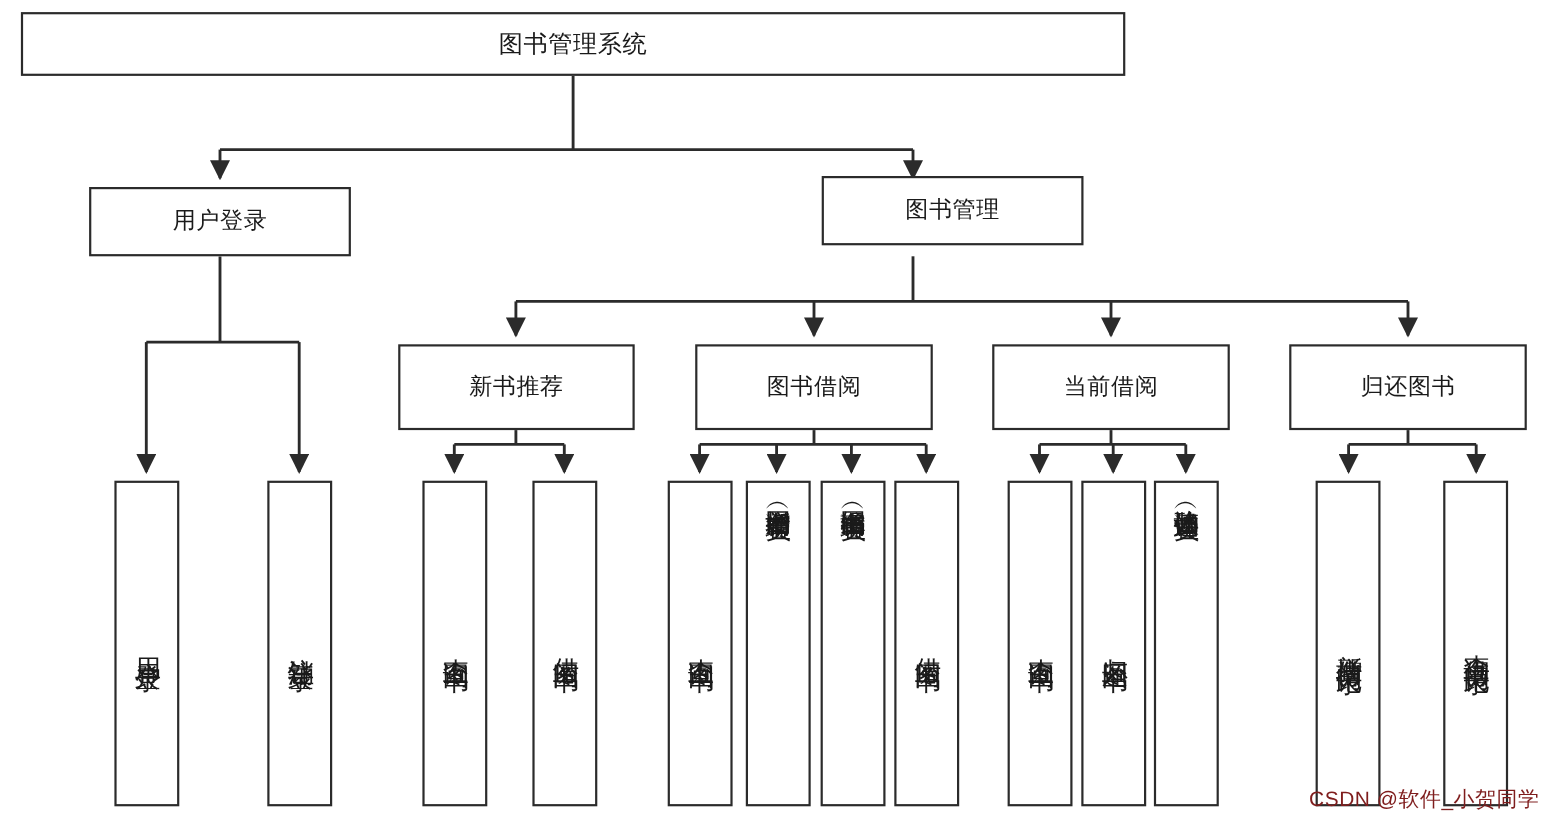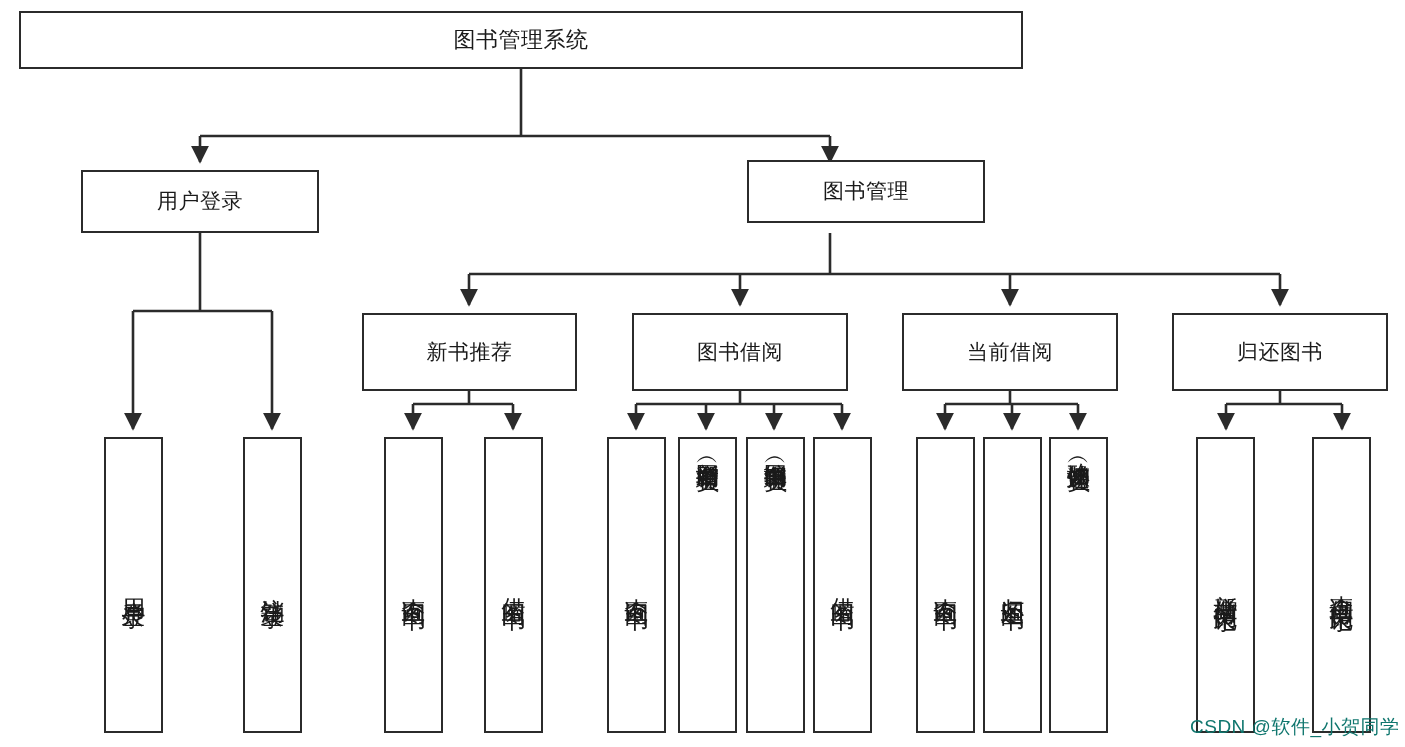--- a/index.html
+++ b/index.html
@@ -71,21 +71,21 @@
     line-height: 1;
     white-space: nowrap;
   }
   .n-leaf.tall .lbl { font-size: 23px; letter-spacing: 1px; }
   .n-leaf.center { align-items: center; padding-top: 0; }
   .watermark {
     position: absolute;
     left: 1190px;
     top: 714px;
     font-size: 19px;
-    color: #0f766e;
+    color: #7f1d1d;
     white-space: nowrap;
     letter-spacing: 0.5px;
   }
 </style>
 </head>
 <body>
 
 <div id="canvas">
 
   <svg class="wires" viewBox="0 0 1405 747" xmlns="http://www.w3.org/2000/svg">

